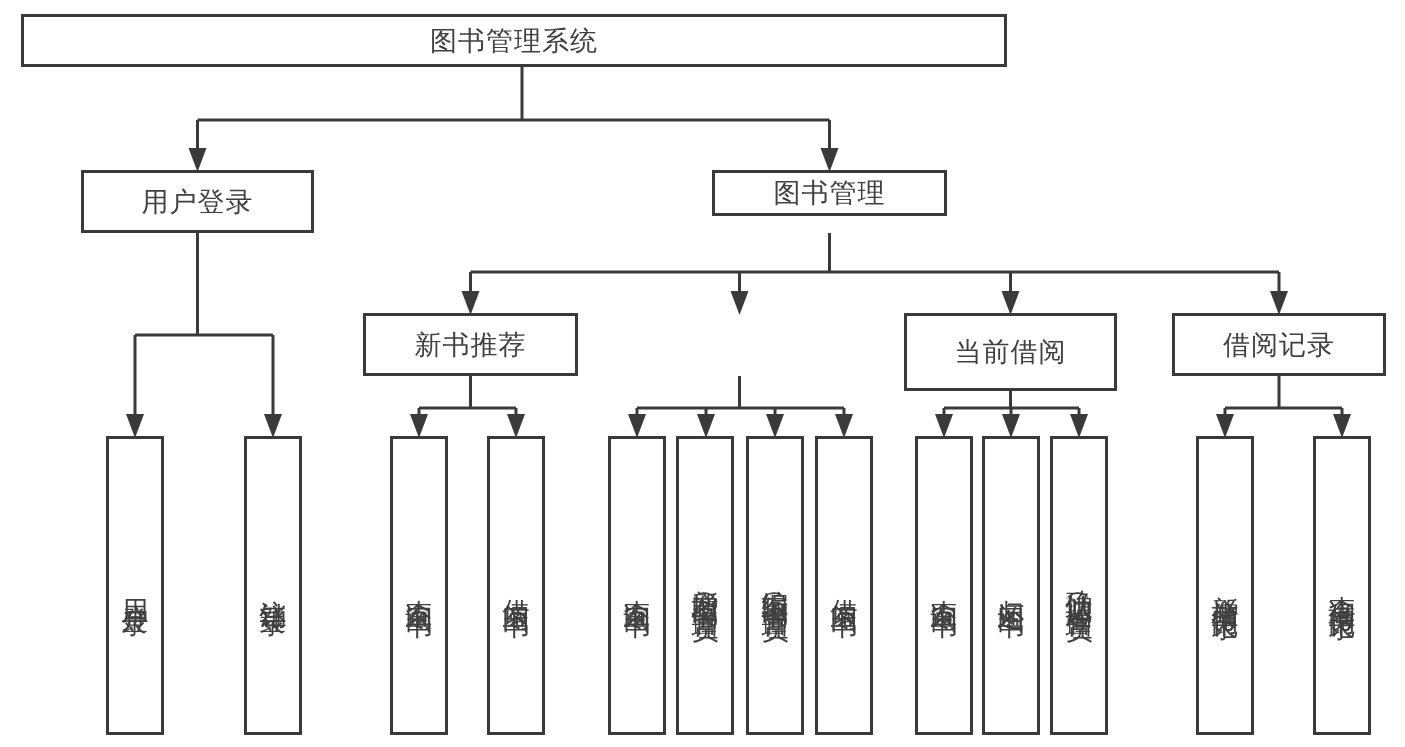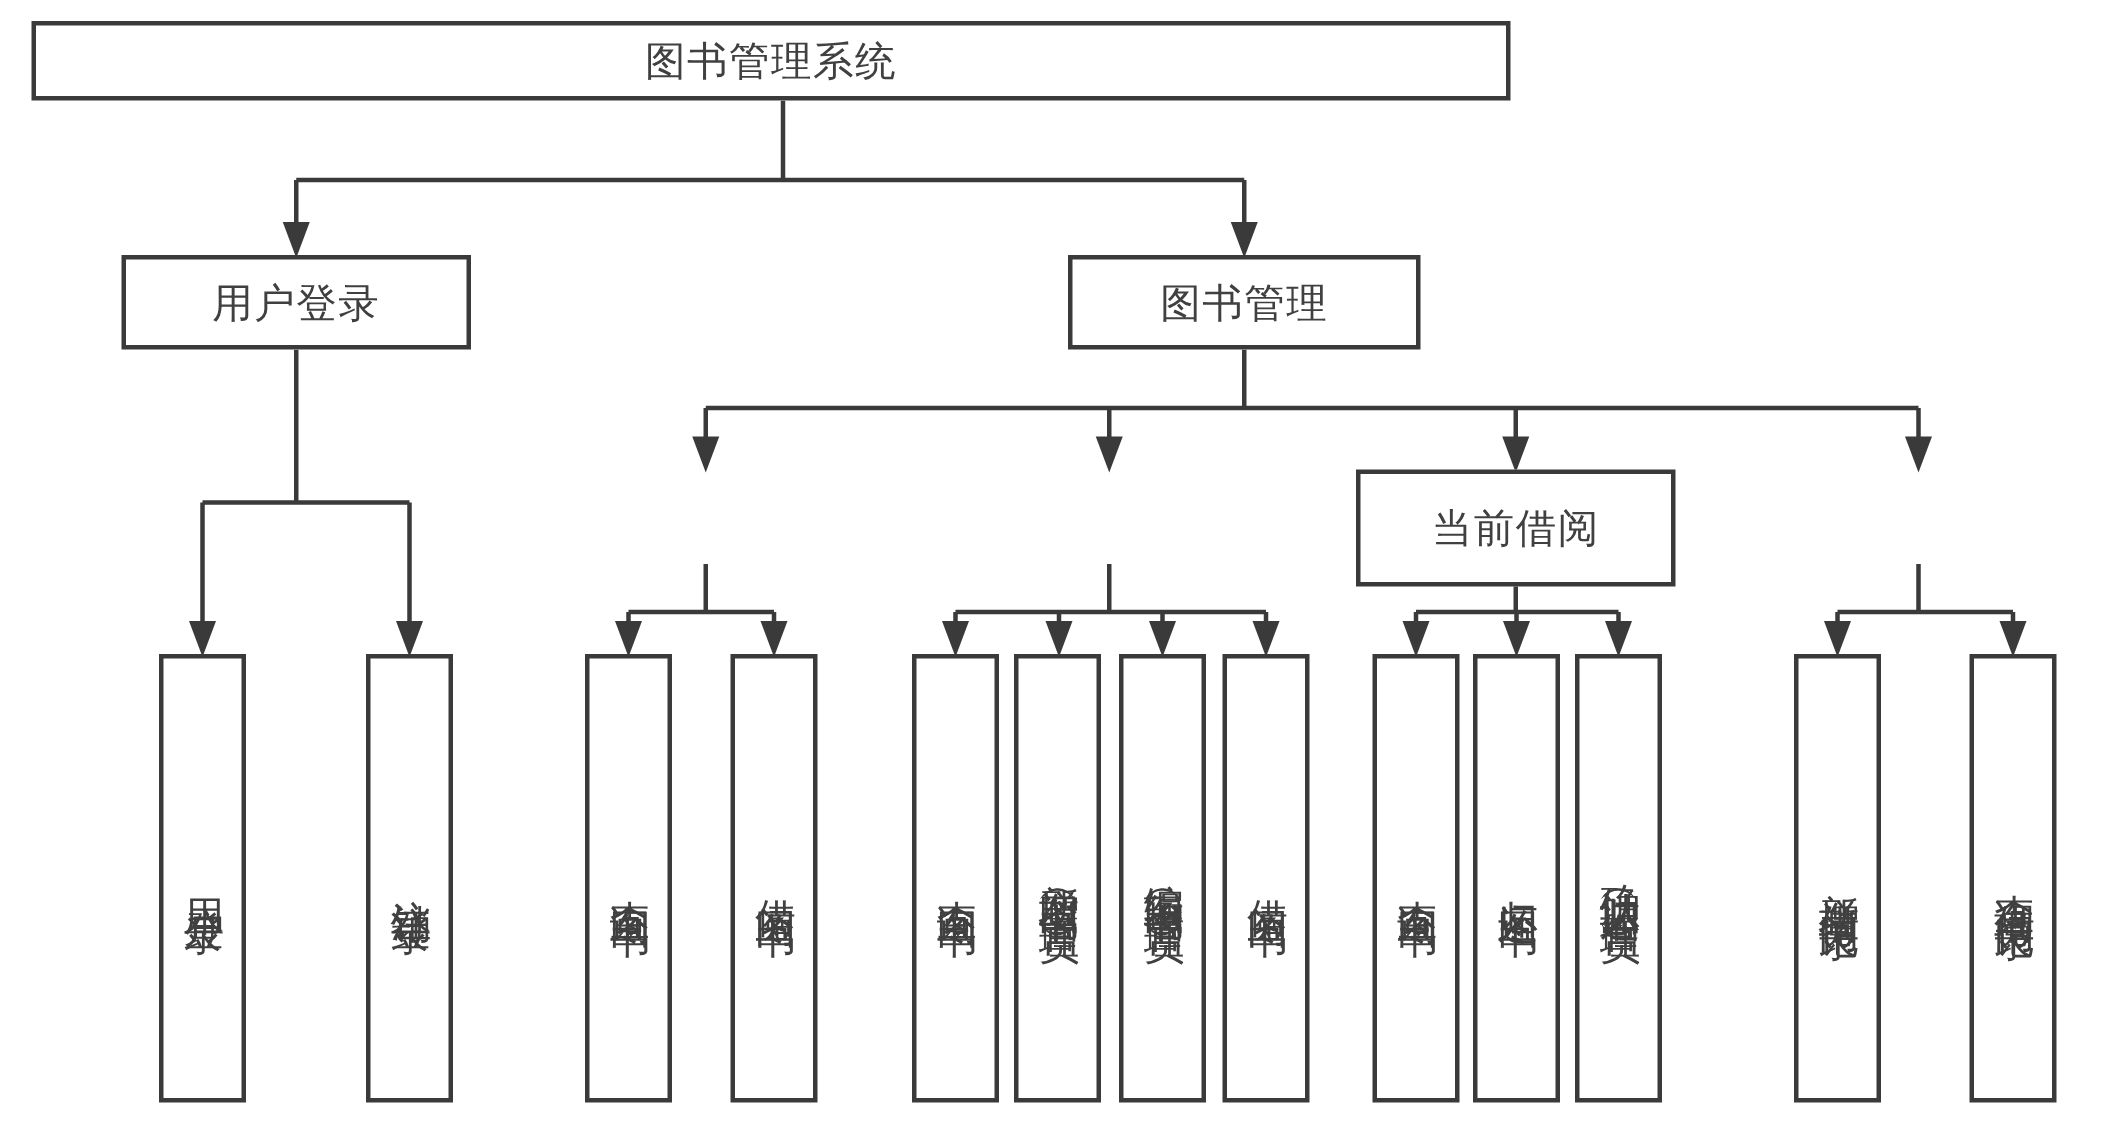--- a/index.html
+++ b/index.html
@@ -100,23 +100,25 @@
       <polygon points="1011,438 1002,414 1020,414"></polygon>
       <polygon points="1079,438 1070,414 1088,414"></polygon>
       <polygon points="1225,438 1216,414 1234,414"></polygon>
       <polygon points="1342,438 1333,414 1351,414"></polygon>
     </g>
   </svg>
 
   <div class="node" style="left:21px; top:14px; width:986px; height:53px;">图书管理系统</div>
 
   <div class="node" style="left:81px; top:170px; width:233px; height:63px;">用户登录</div>
-  <div class="node" style="left:712px; top:170px; width:235px; height:63px;">图书管理</div>
+  <div class="node" style="left:712px; top:170px; width:235px; height:46px;">图书管理</div>
 
+  <div class="node" style="left:363px; top:313px; width:215px; height:63px;">新书推荐</div>
   <div class="node" style="left:904px; top:313px; width:213px; height:78px;">当前借阅</div>
+  <div class="node" style="left:1172px; top:313px; width:214px; height:63px;">借阅记录</div>
 
   <div class="leaf" style="left:106px;">用户登录</div>
   <div class="leaf" style="left:244px;">注销登录</div>
 
   <div class="leaf" style="left:390px;">查询图书</div>
   <div class="leaf" style="left:487px;">借阅图书</div>
 
   <div class="leaf" style="left:608px;">查询图书</div>
   <div class="leaf" style="left:676px;">新增图书（管理员）</div>
   <div class="leaf" style="left:746px;">编辑图书（管理员）</div>

